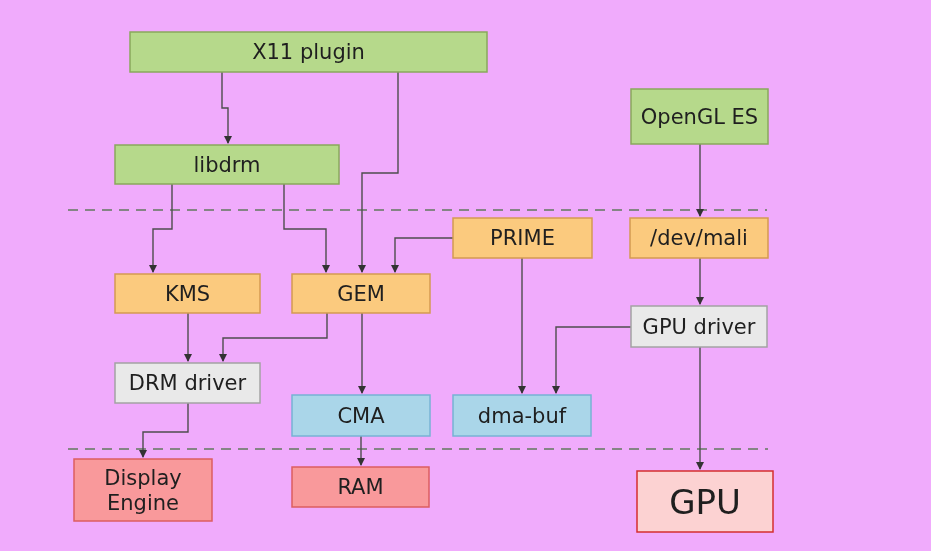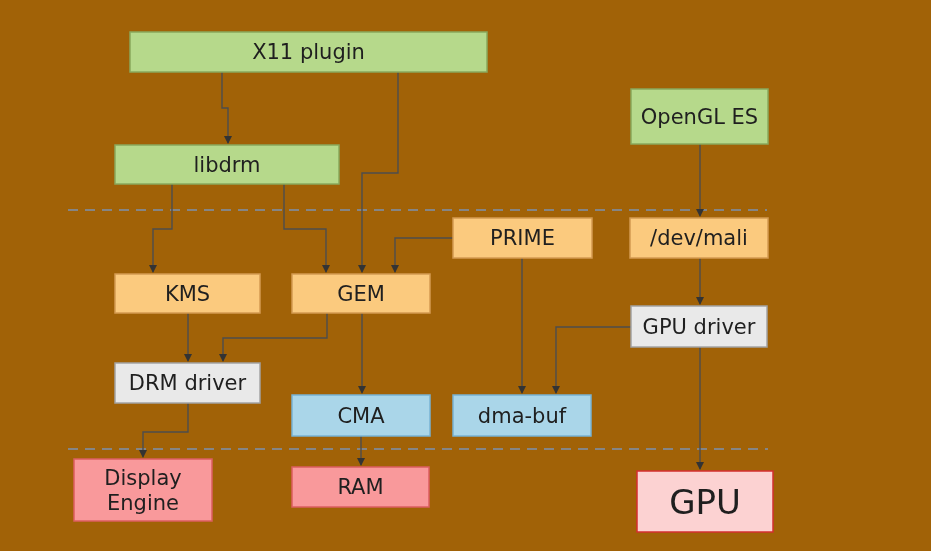--- a/index.html
+++ b/index.html
@@ -1,20 +1,20 @@
 <!DOCTYPE html>
 <html><head>
 <meta charset="utf-8">
 <title>Diagram</title>
 <style>
   html,body{margin:0;padding:0;background:#ffffff;}
   .canvas{
     position:relative;
     width:931px;height:551px;
-    background:#a16207;
+    background:#f0abfc;
     font-family:"DejaVu Sans","Liberation Sans",sans-serif;
     overflow:hidden;
   }
   svg{display:block;}
   .node-rect{stroke-width:1.5px;}
   .node-label{
     fill:#1f1f1f;
     font-family:"DejaVu Sans","Liberation Sans",sans-serif;
     font-size:21px;
     text-anchor:middle;

